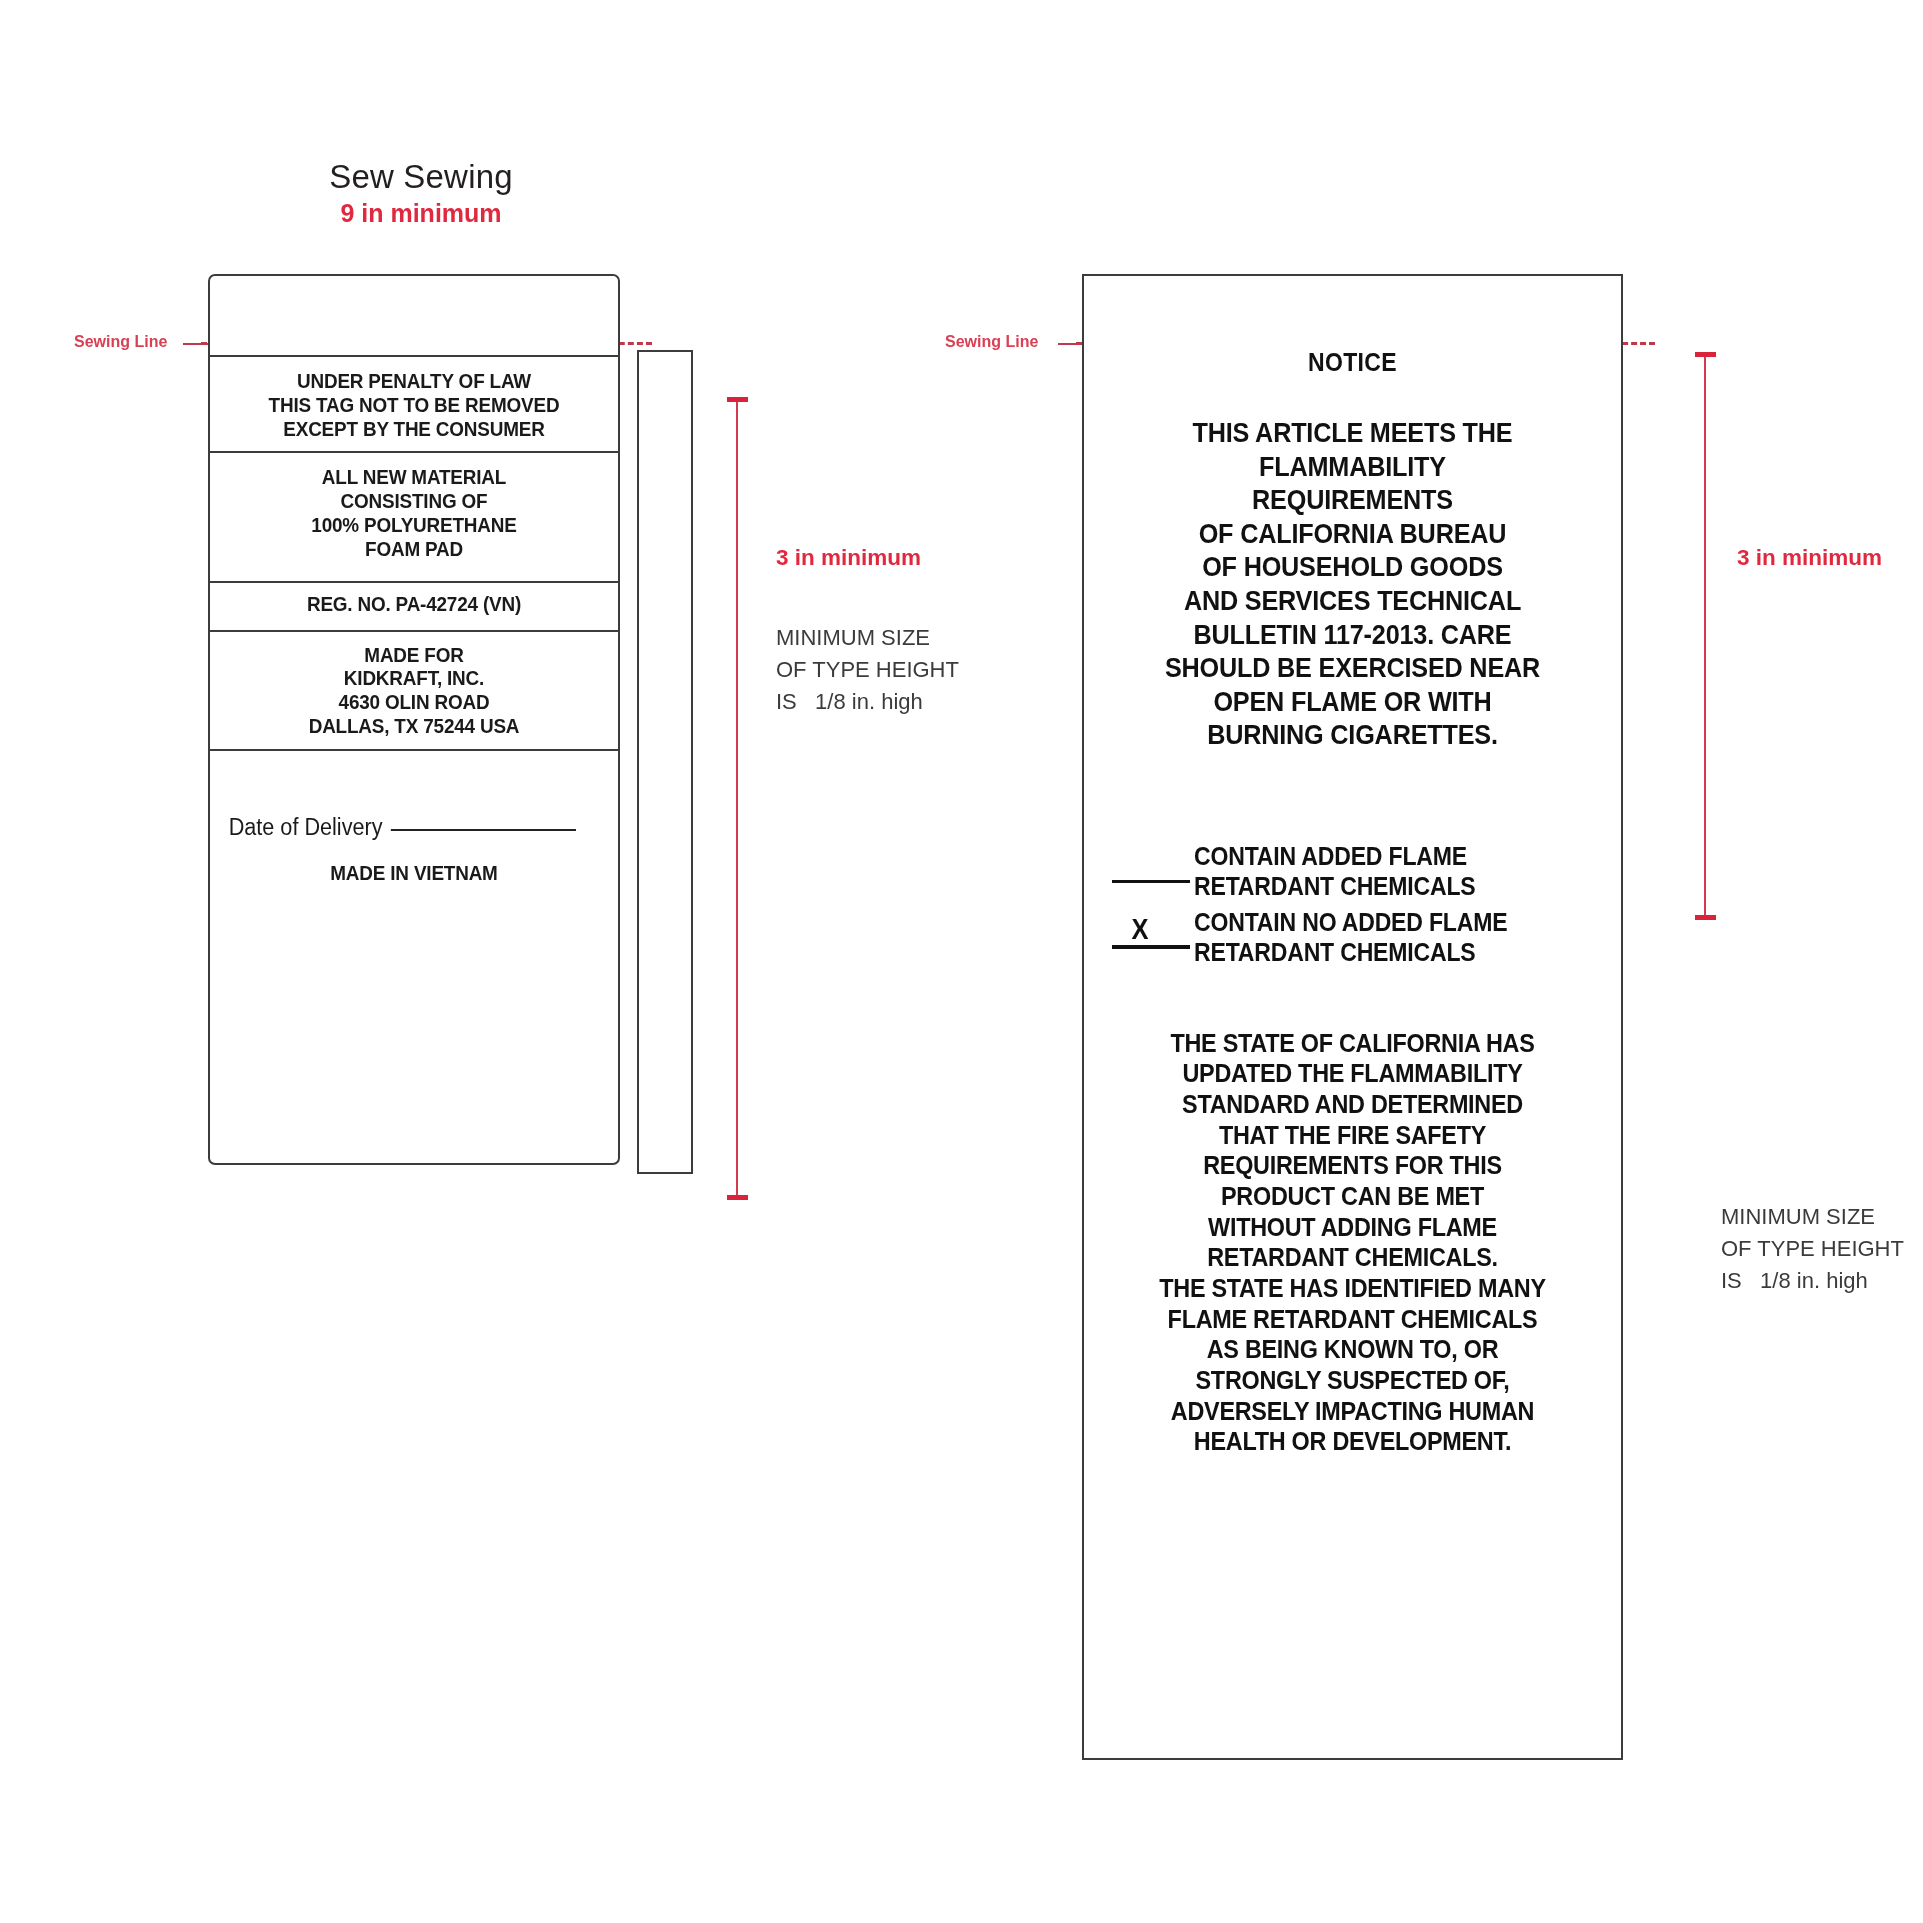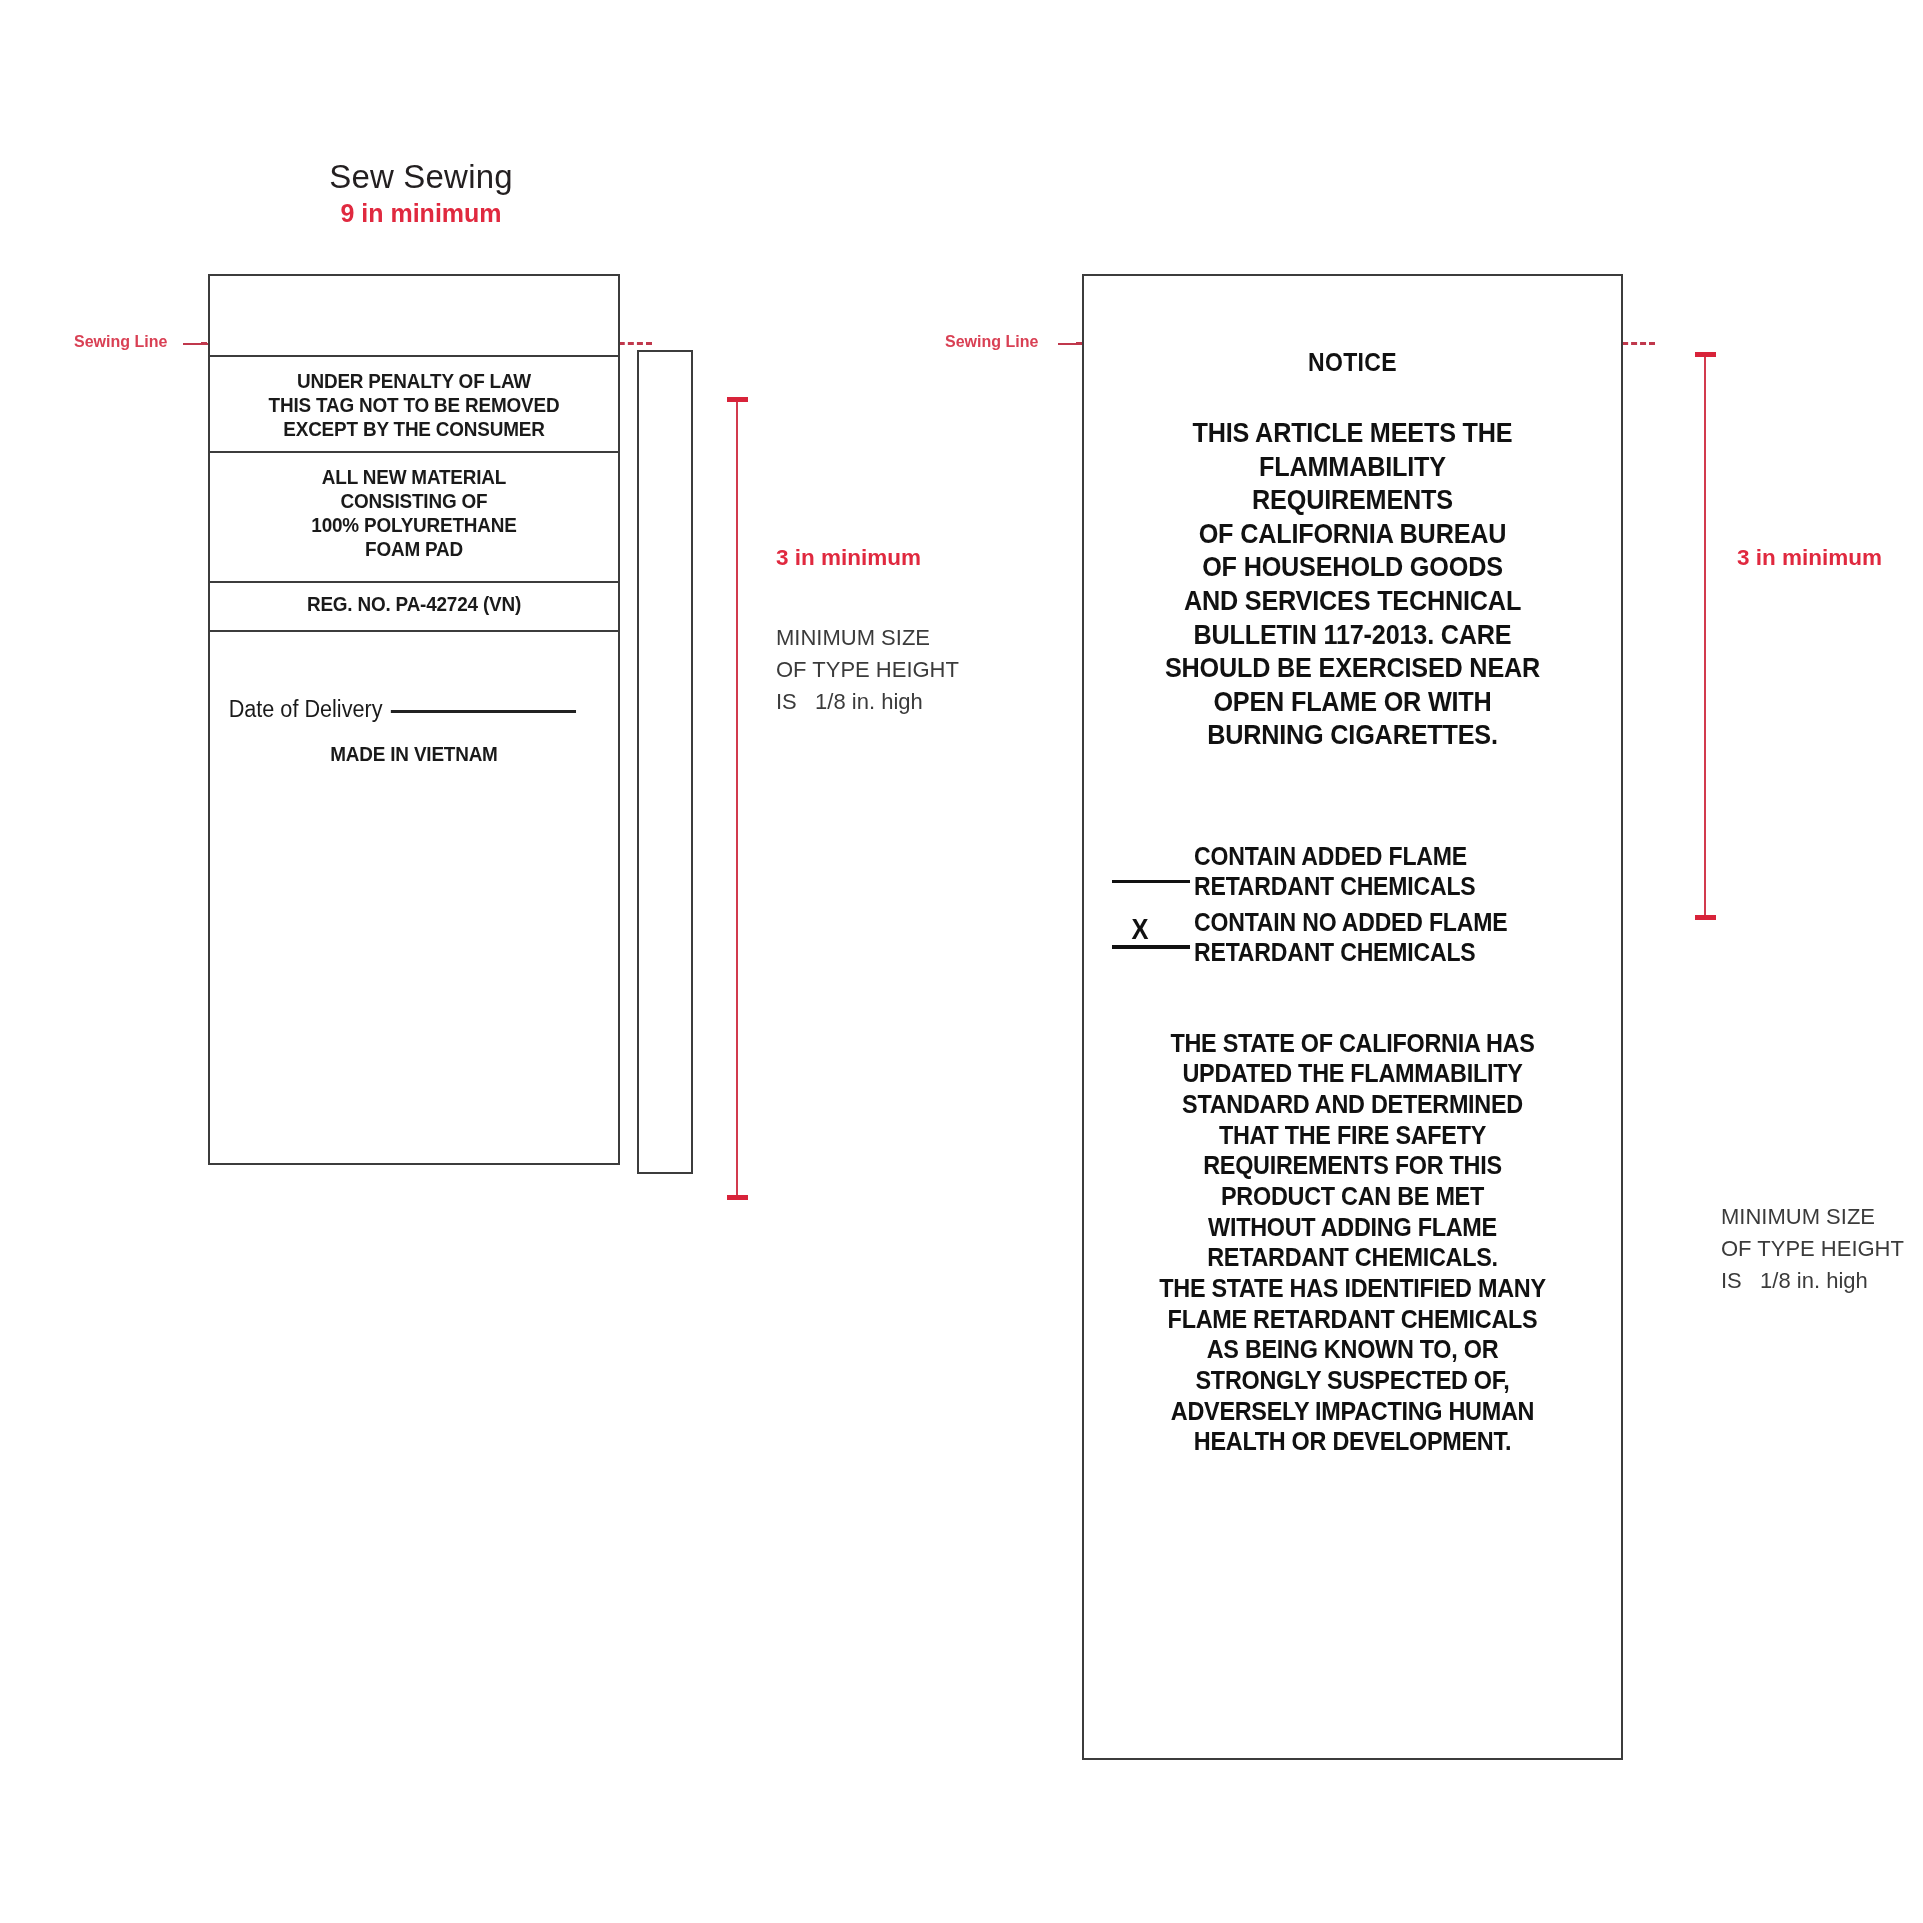--- a/index.html
+++ b/index.html
@@ -58,21 +58,21 @@
     height: 0; border-top: 3px dashed #c0384c;
   }
   #sew-dash-left  { left: 201px;  top: 342px; width: 451px; }
   #sew-dash-right { left: 1076px; top: 342px; width: 579px; }
 
   
   .label-card {
     border: 2.3px solid #3c3c3c;
     background: #fff;
   }
-  #left-label  { left: 208px;  top: 274px;  width: 412px;  height: 891px; }
+  #left-label  { left: 208px;  top: 274px;  width: 412px;  height: 891px; border-radius: 7px; }
   #right-label { left: 1082px; top: 274px;  width: 541px;  height: 1486px; }
   #left-strip  { left: 637px;  top: 350px;  width: 56px;   height: 824px; }
 
   
   .lrow {
     border-bottom: 2.3px solid #3c3c3c;
     text-align: center;
     padding: 7.5px 6px;
   }
   .lrow.last { border-bottom: none; }
@@ -224,20 +224,26 @@
     <div class="cond">CONSISTING OF</div>
     <div class="cond">100% POLYURETHANE</div>
     <div class="cond">FOAM PAD</div>
   </div>
 
   <div class="lrow" style="padding-top:9px;padding-bottom:14px;">
     <div class="cond">REG. NO. PA-42724 (VN)</div>
   </div>
 
 
+  <div class="lrow" style="padding-top:10.5px;padding-bottom:10.5px;">
+    <div class="cond">MADE FOR</div>
+    <div class="cond">KIDKRAFT, INC.</div>
+    <div class="cond">4630 OLIN ROAD</div>
+    <div class="cond">DALLAS, TX 75244 USA</div>
+  </div>
 
   <div class="lrow last" style="padding-top:19.5px;padding-bottom:7.5px;margin-top:44px;">
     <div class="dod-wrap">
       <span class="dod-label">Date of Delivery</span>
       <span class="dod-rule"></span>
     </div>
     <div class="cond" style="margin-top:19.5px;">MADE IN VIETNAM</div>
   </div>
 </div>
 

